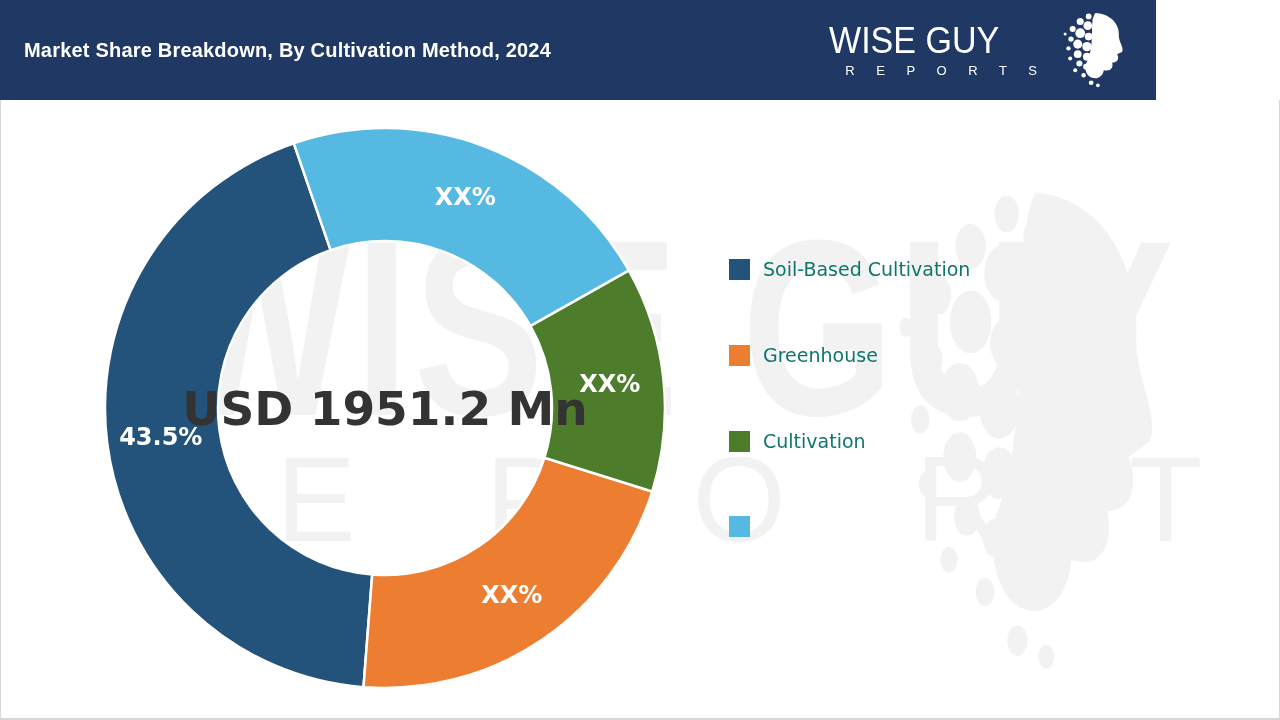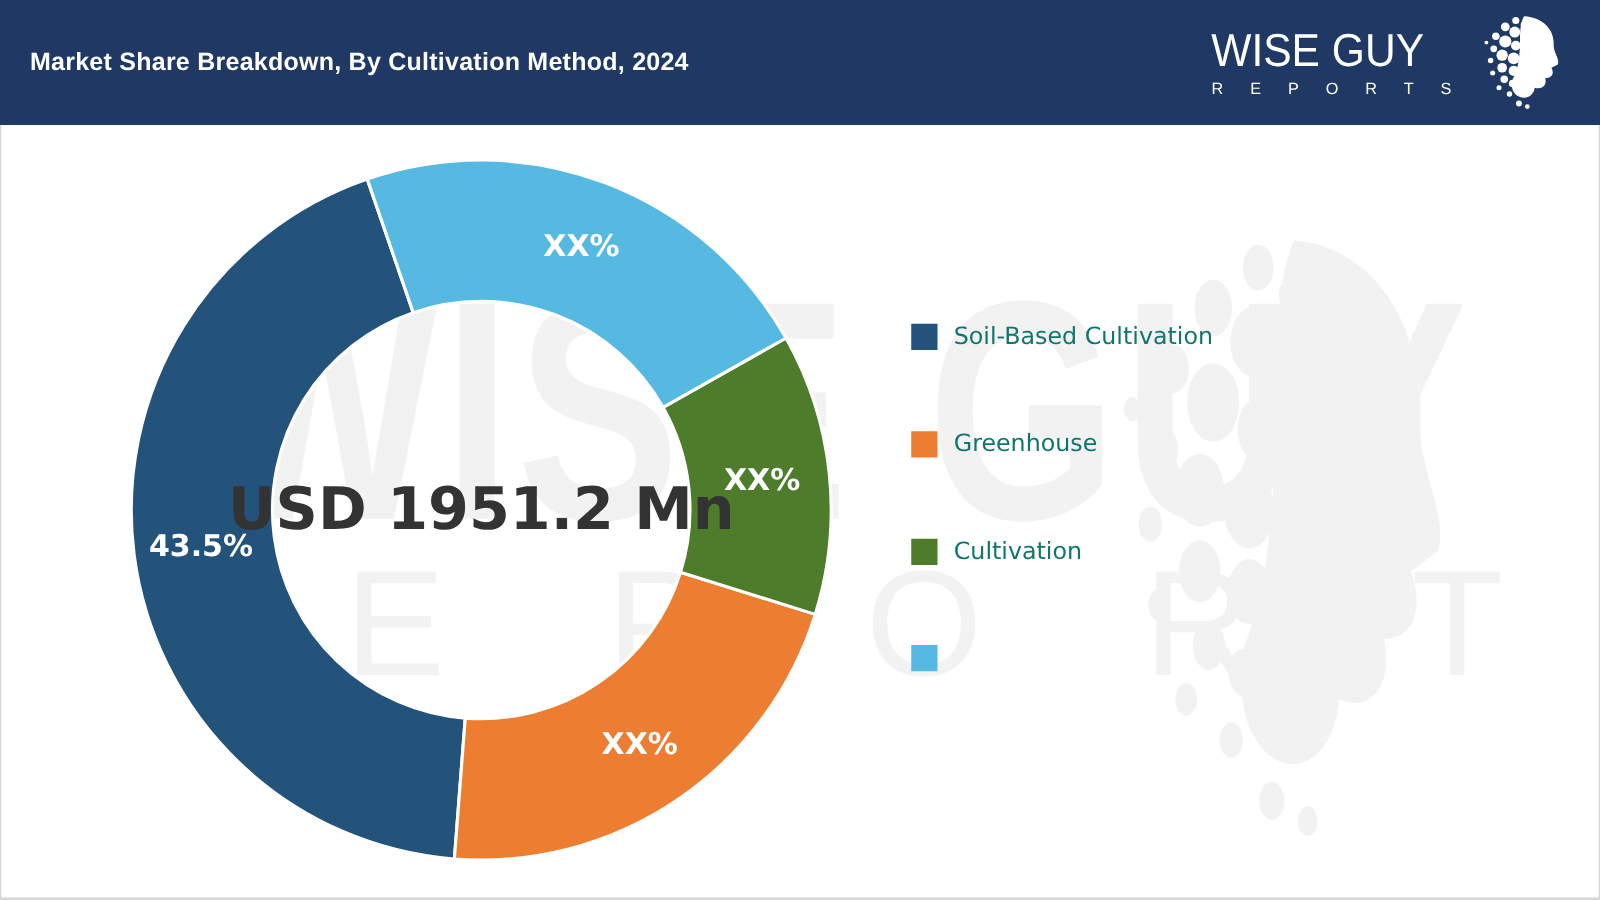--- a/index.html
+++ b/index.html
@@ -1,37 +1,37 @@
 <!DOCTYPE html>
 <html><head>
 <meta charset="utf-8">
 <style>
   * { margin: 0; padding: 0; box-sizing: border-box; }
   html, body { width: 1280px; height: 720px; overflow: hidden; background: #fff; }
   body { font-family: "DejaVu Sans", "Liberation Sans", sans-serif; position: relative; }
 
   
   .header {
-    position: absolute; left: 0; top: 0; width: 1280px; height: 100px;
+    position: absolute; left: 0; top: 0; width: 1156px; height: 100px;
     background: #1f3864; display: flex; align-items: center;
     justify-content: space-between; padding: 0 22px 0 24px; z-index: 5;
   }
   .title {
     color: #ffffff; font-family: "Liberation Sans", sans-serif;
     font-size: 20px; font-weight: bold; letter-spacing: 0.2px;
   }
   .logo { display: flex; align-items: center; }
   .logo-text { display: flex; flex-direction: column; align-items: flex-start; margin-right: 4px; }
   .logo-wordmark {
     color: #fff; font-family: "Liberation Sans", sans-serif; font-size: 37px;
     font-weight: 400; line-height: 1; letter-spacing: 0px; transform: scaleX(0.92); transform-origin: left;
   }
   .logo-reports {
     color: #fff; font-family: "Liberation Sans", sans-serif; font-size: 13px;
-    letter-spacing: 9px; margin-top: 4px; font-weight: 400;
+    letter-spacing: 9px; margin-top: 4px; font-weight: 400; margin-left: 16px;
   }
   .logo-face { width: 84px; height: 88px; }
 
   
   .content {
     position: absolute; left: 0; top: 100px; width: 1280px; height: 620px;
     background: #ffffff; border-left: 1px solid #d6d6d6;
     border-right: 1px solid #d6d6d6; border-bottom: 2px solid #d6d6d6;
     overflow: hidden;
   }

